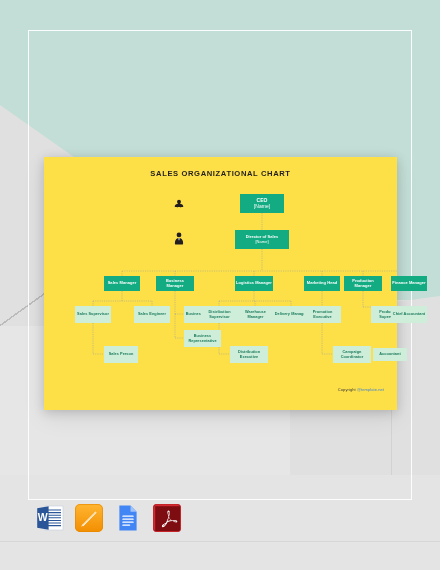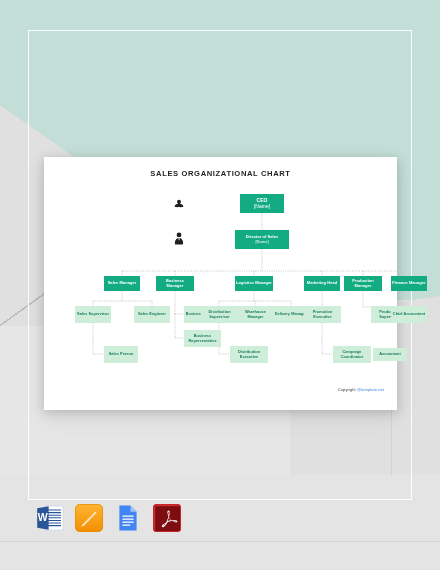--- a/index.html
+++ b/index.html
@@ -45,21 +45,21 @@
     position:absolute; left:0; bottom:28px; width:440px; height:1px; background:#d6d6d6;
   }
   .frame {
     position:absolute; left:28px; top:30px; width:384px; height:470px;
     border:1.5px solid #ffffff; border-color:rgba(255,255,255,.92);
   }
 
   
   #page {
     position:absolute; left:44px; top:157px; width:353px; height:253px;
-    background:#ffffff;
+    background:#fde047;
     box-shadow:0 2px 10px rgba(0,0,0,.17), 0 8px 22px rgba(0,0,0,.08);
   }
   .page-title {
     position:absolute; left:0; top:12px; width:353px;
     text-align:center;
     font-size:7.6px; font-weight:bold; color:#231f20;
     letter-spacing:0.62px;
   }
 
   

